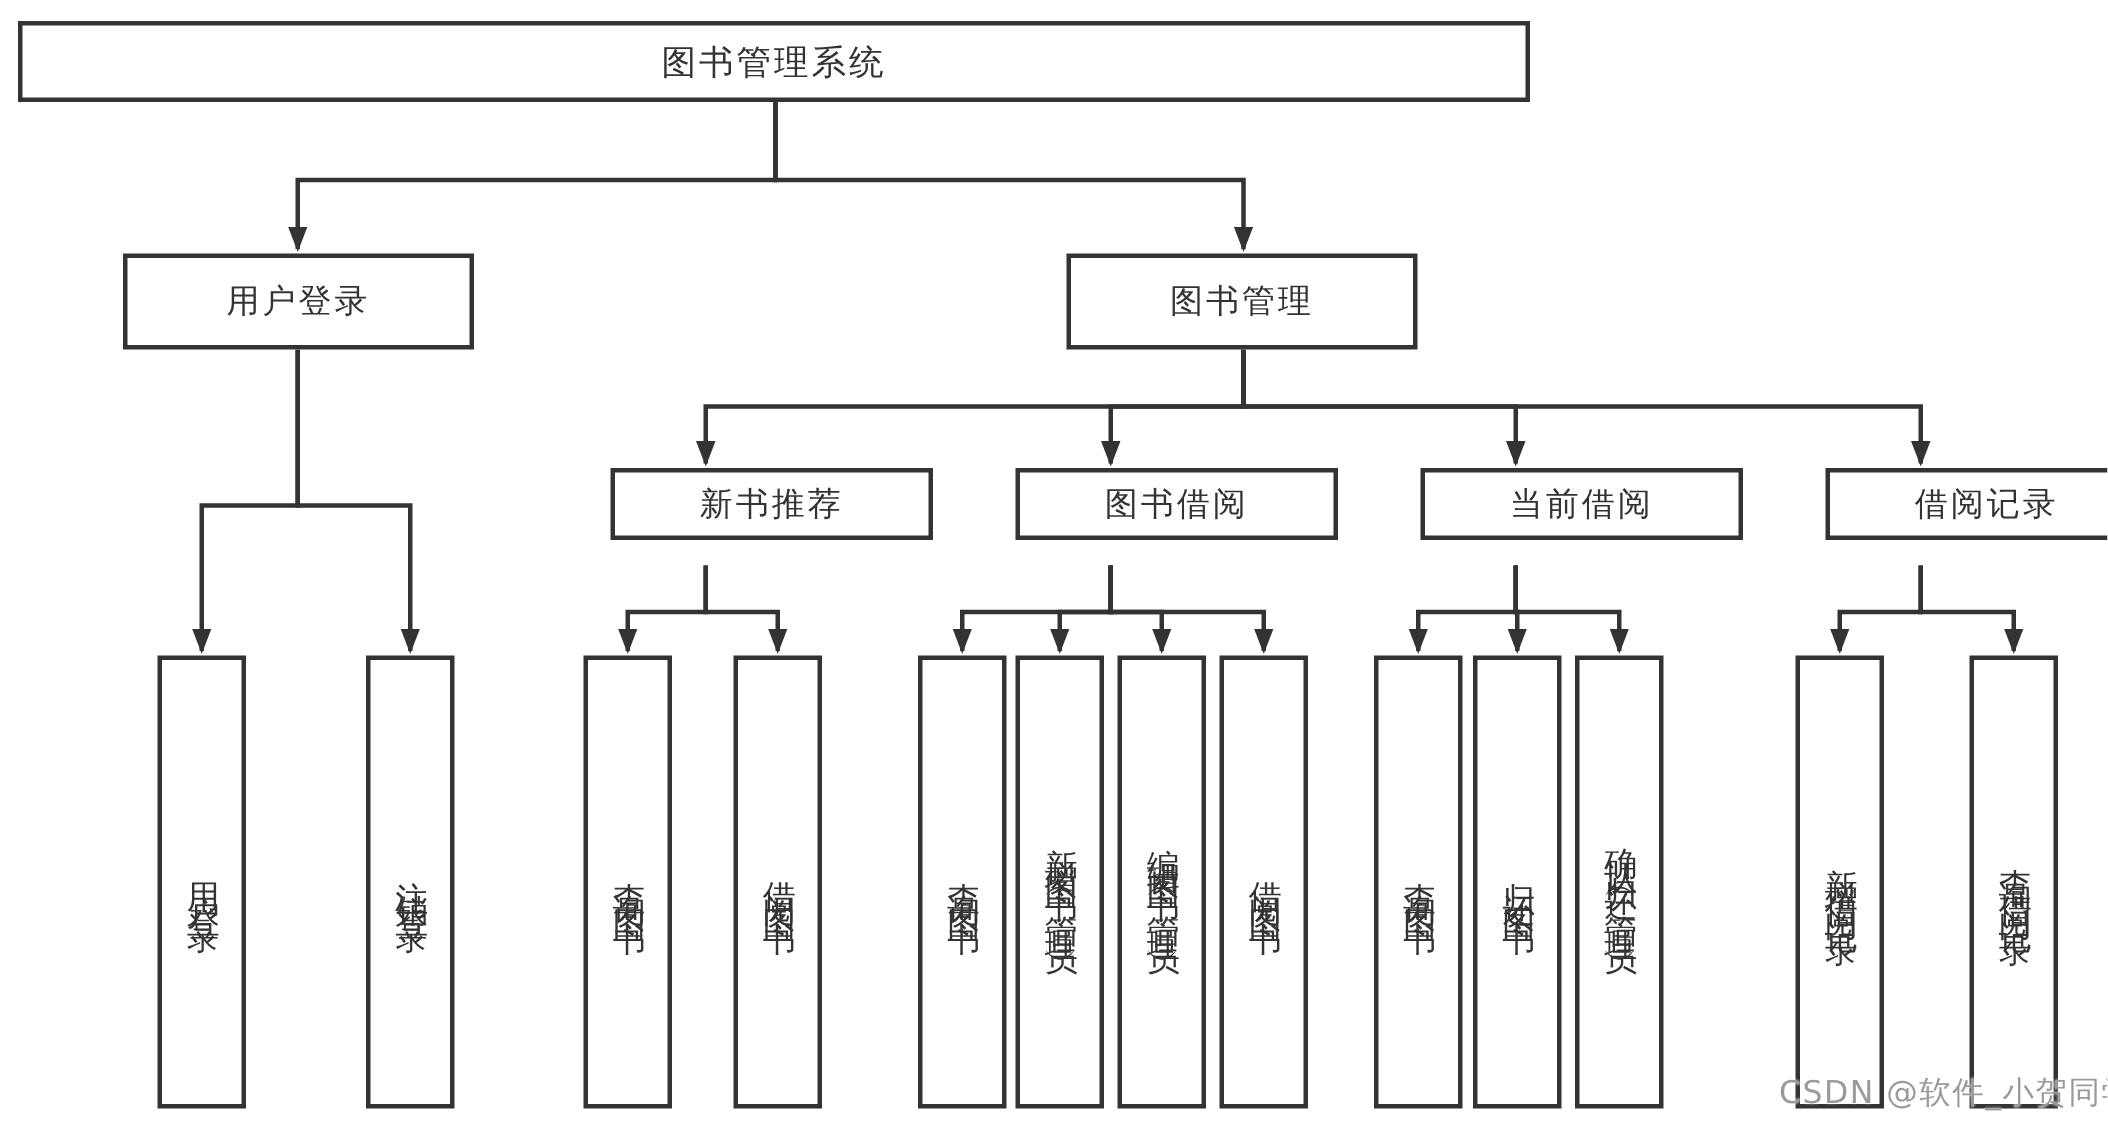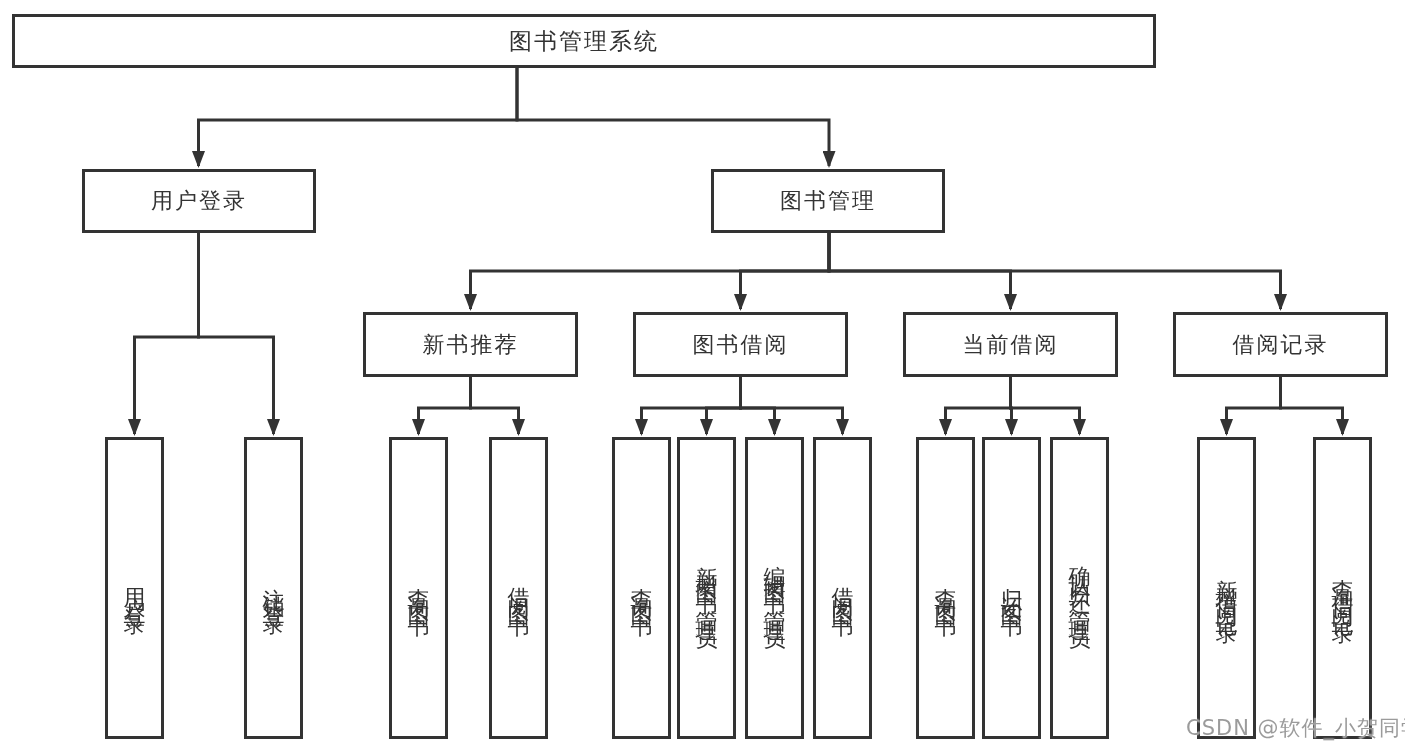--- a/index.html
+++ b/index.html
@@ -23,24 +23,24 @@
     background:var(--box-bg);
     border:3px solid var(--line-color);
     display:flex;align-items:center;justify-content:center;
     z-index:2;
   }
   .node .lbl{
     font-size:22px;
     letter-spacing:2px;
     white-space:nowrap;
   }
-  .root{left:12px;top:14px;width:1144px;height:54px;}
+  .root{left:12px;top:14px;width:1008px;height:54px;}
   .root .lbl{font-size:23px;}
   .lvl2{top:169px;width:234px;height:64px;}
-  .lvl3{top:312px;width:215px;height:65px;}
+  .lvl3{top:312px;width:215px;height:48px;margin-left:44px;}
   .leaf{top:437px;width:59px;height:302px;}
   .leaf .lbl{
     writing-mode:vertical-rl;
     text-orientation:upright;
     font-size:22px;
     letter-spacing:9px;
     line-height:1;
     white-space:nowrap;
   }
   .watermark{

